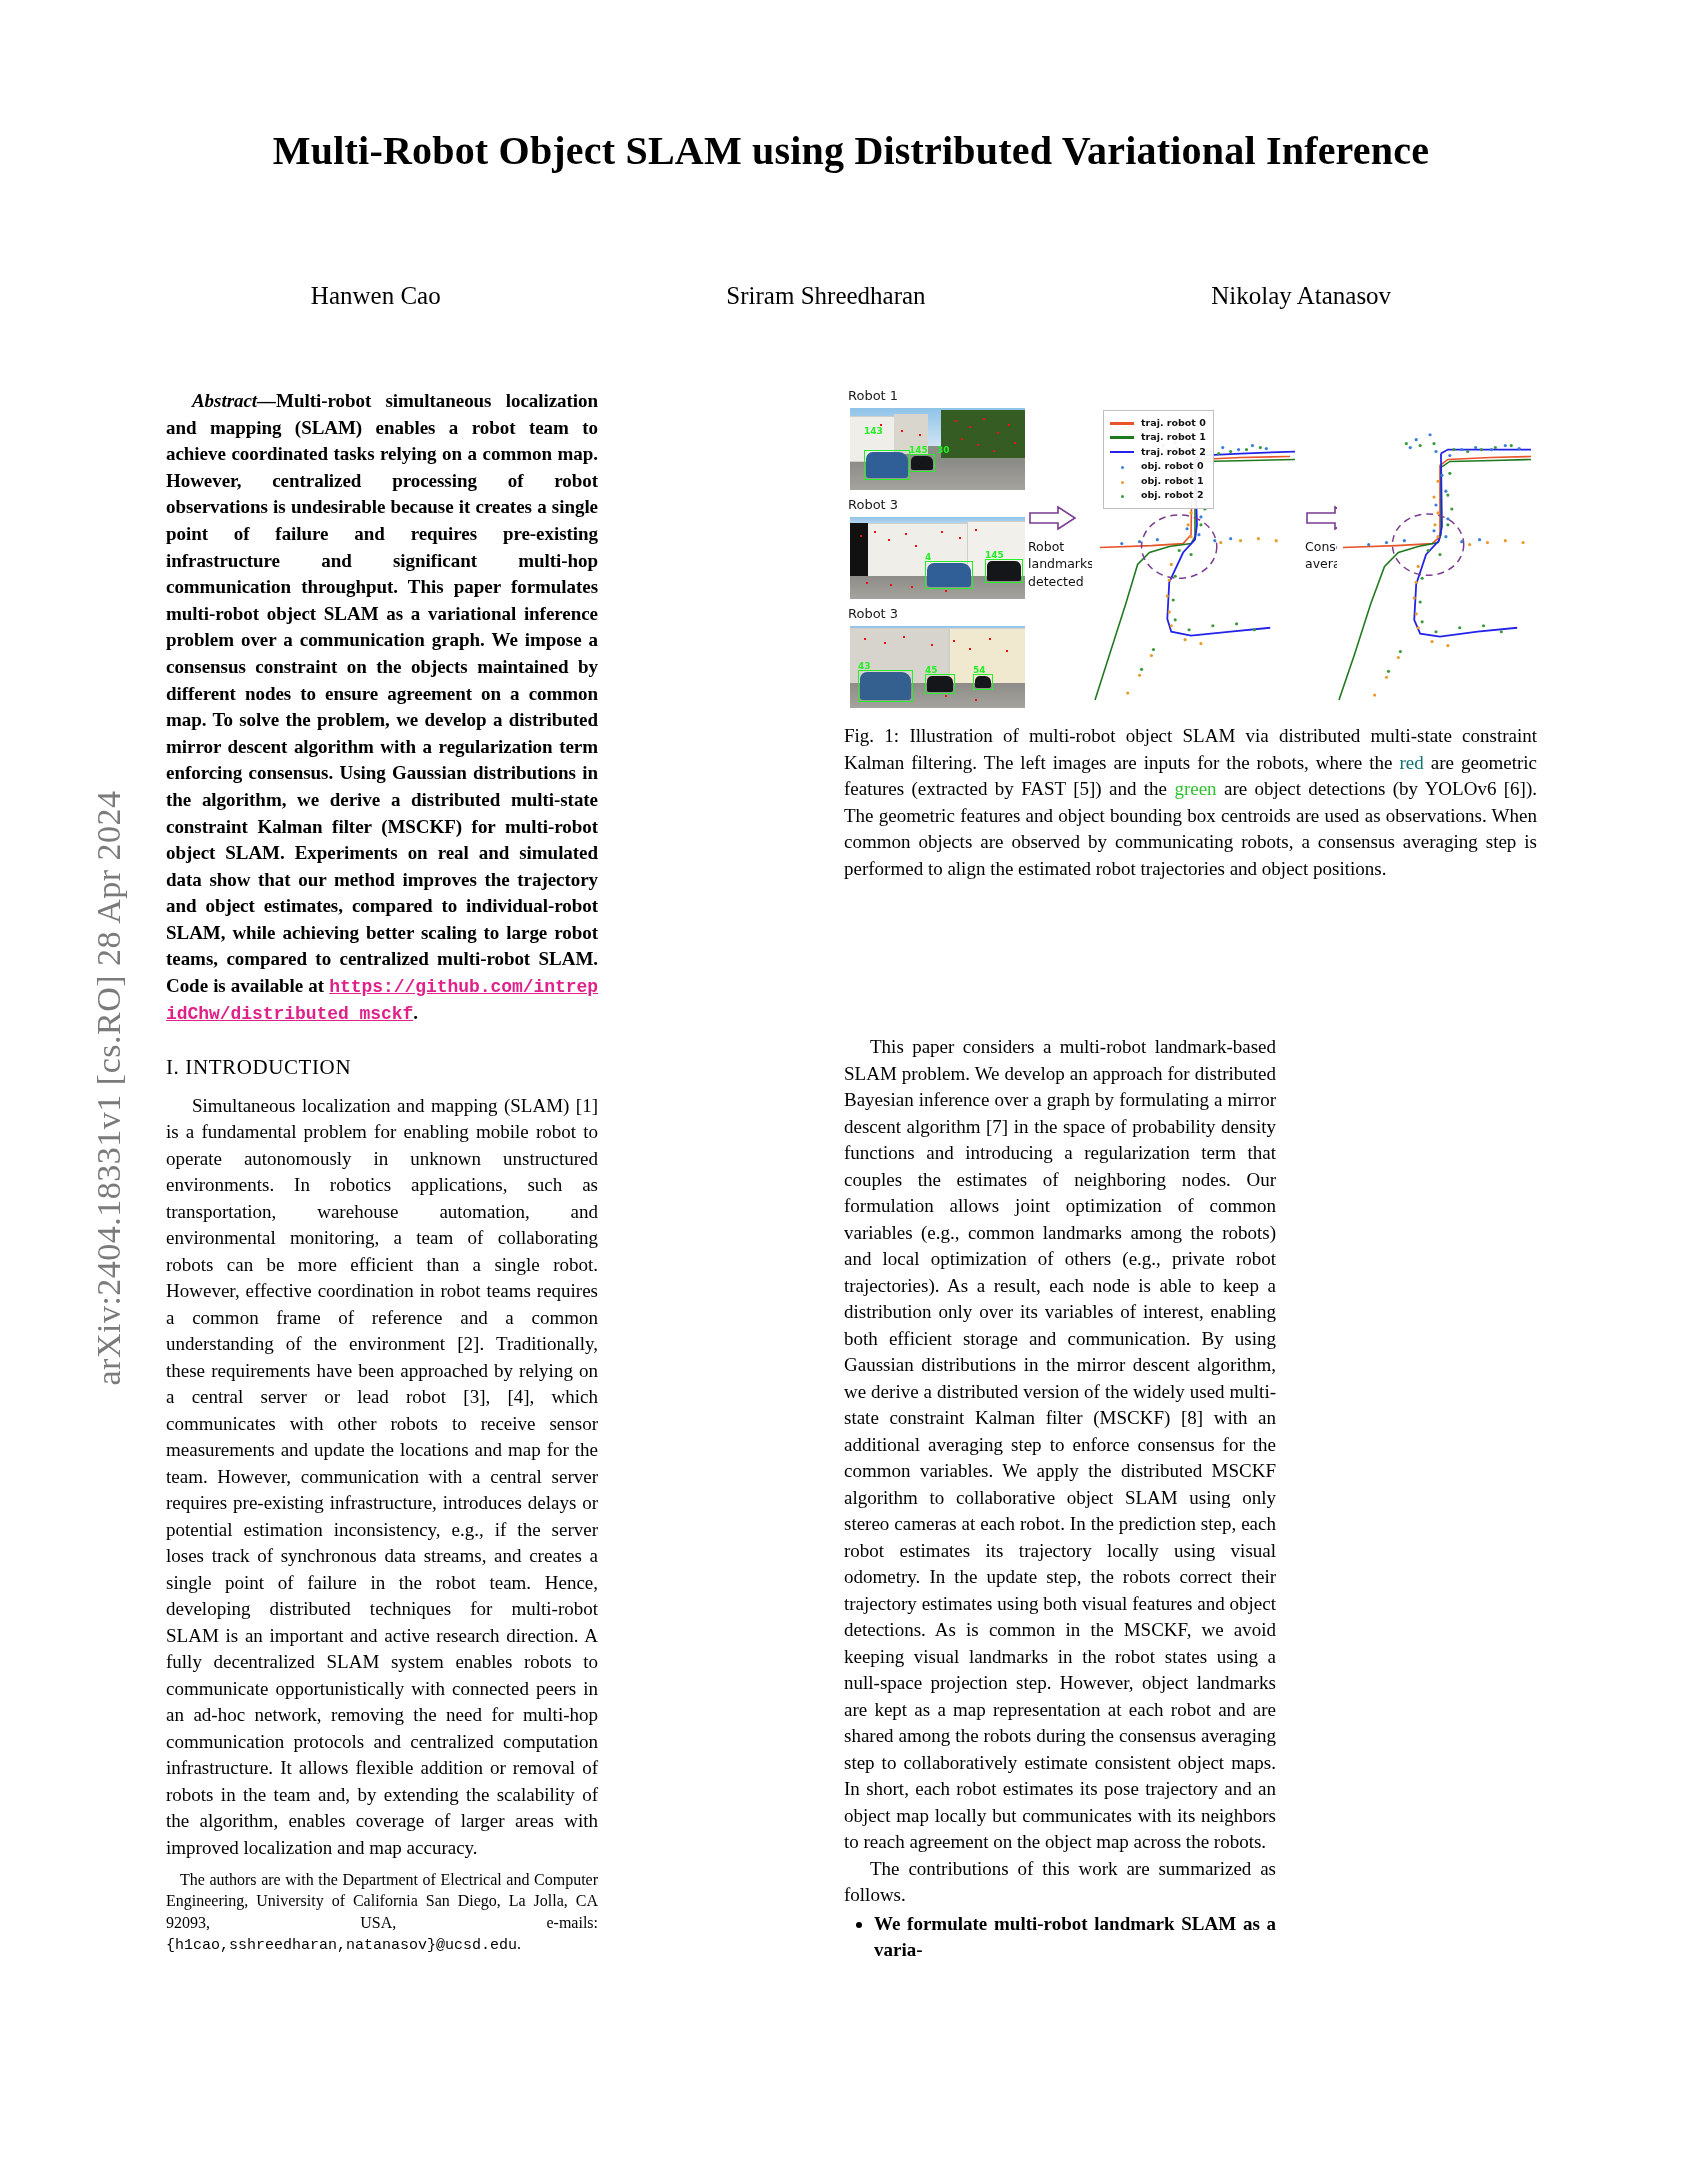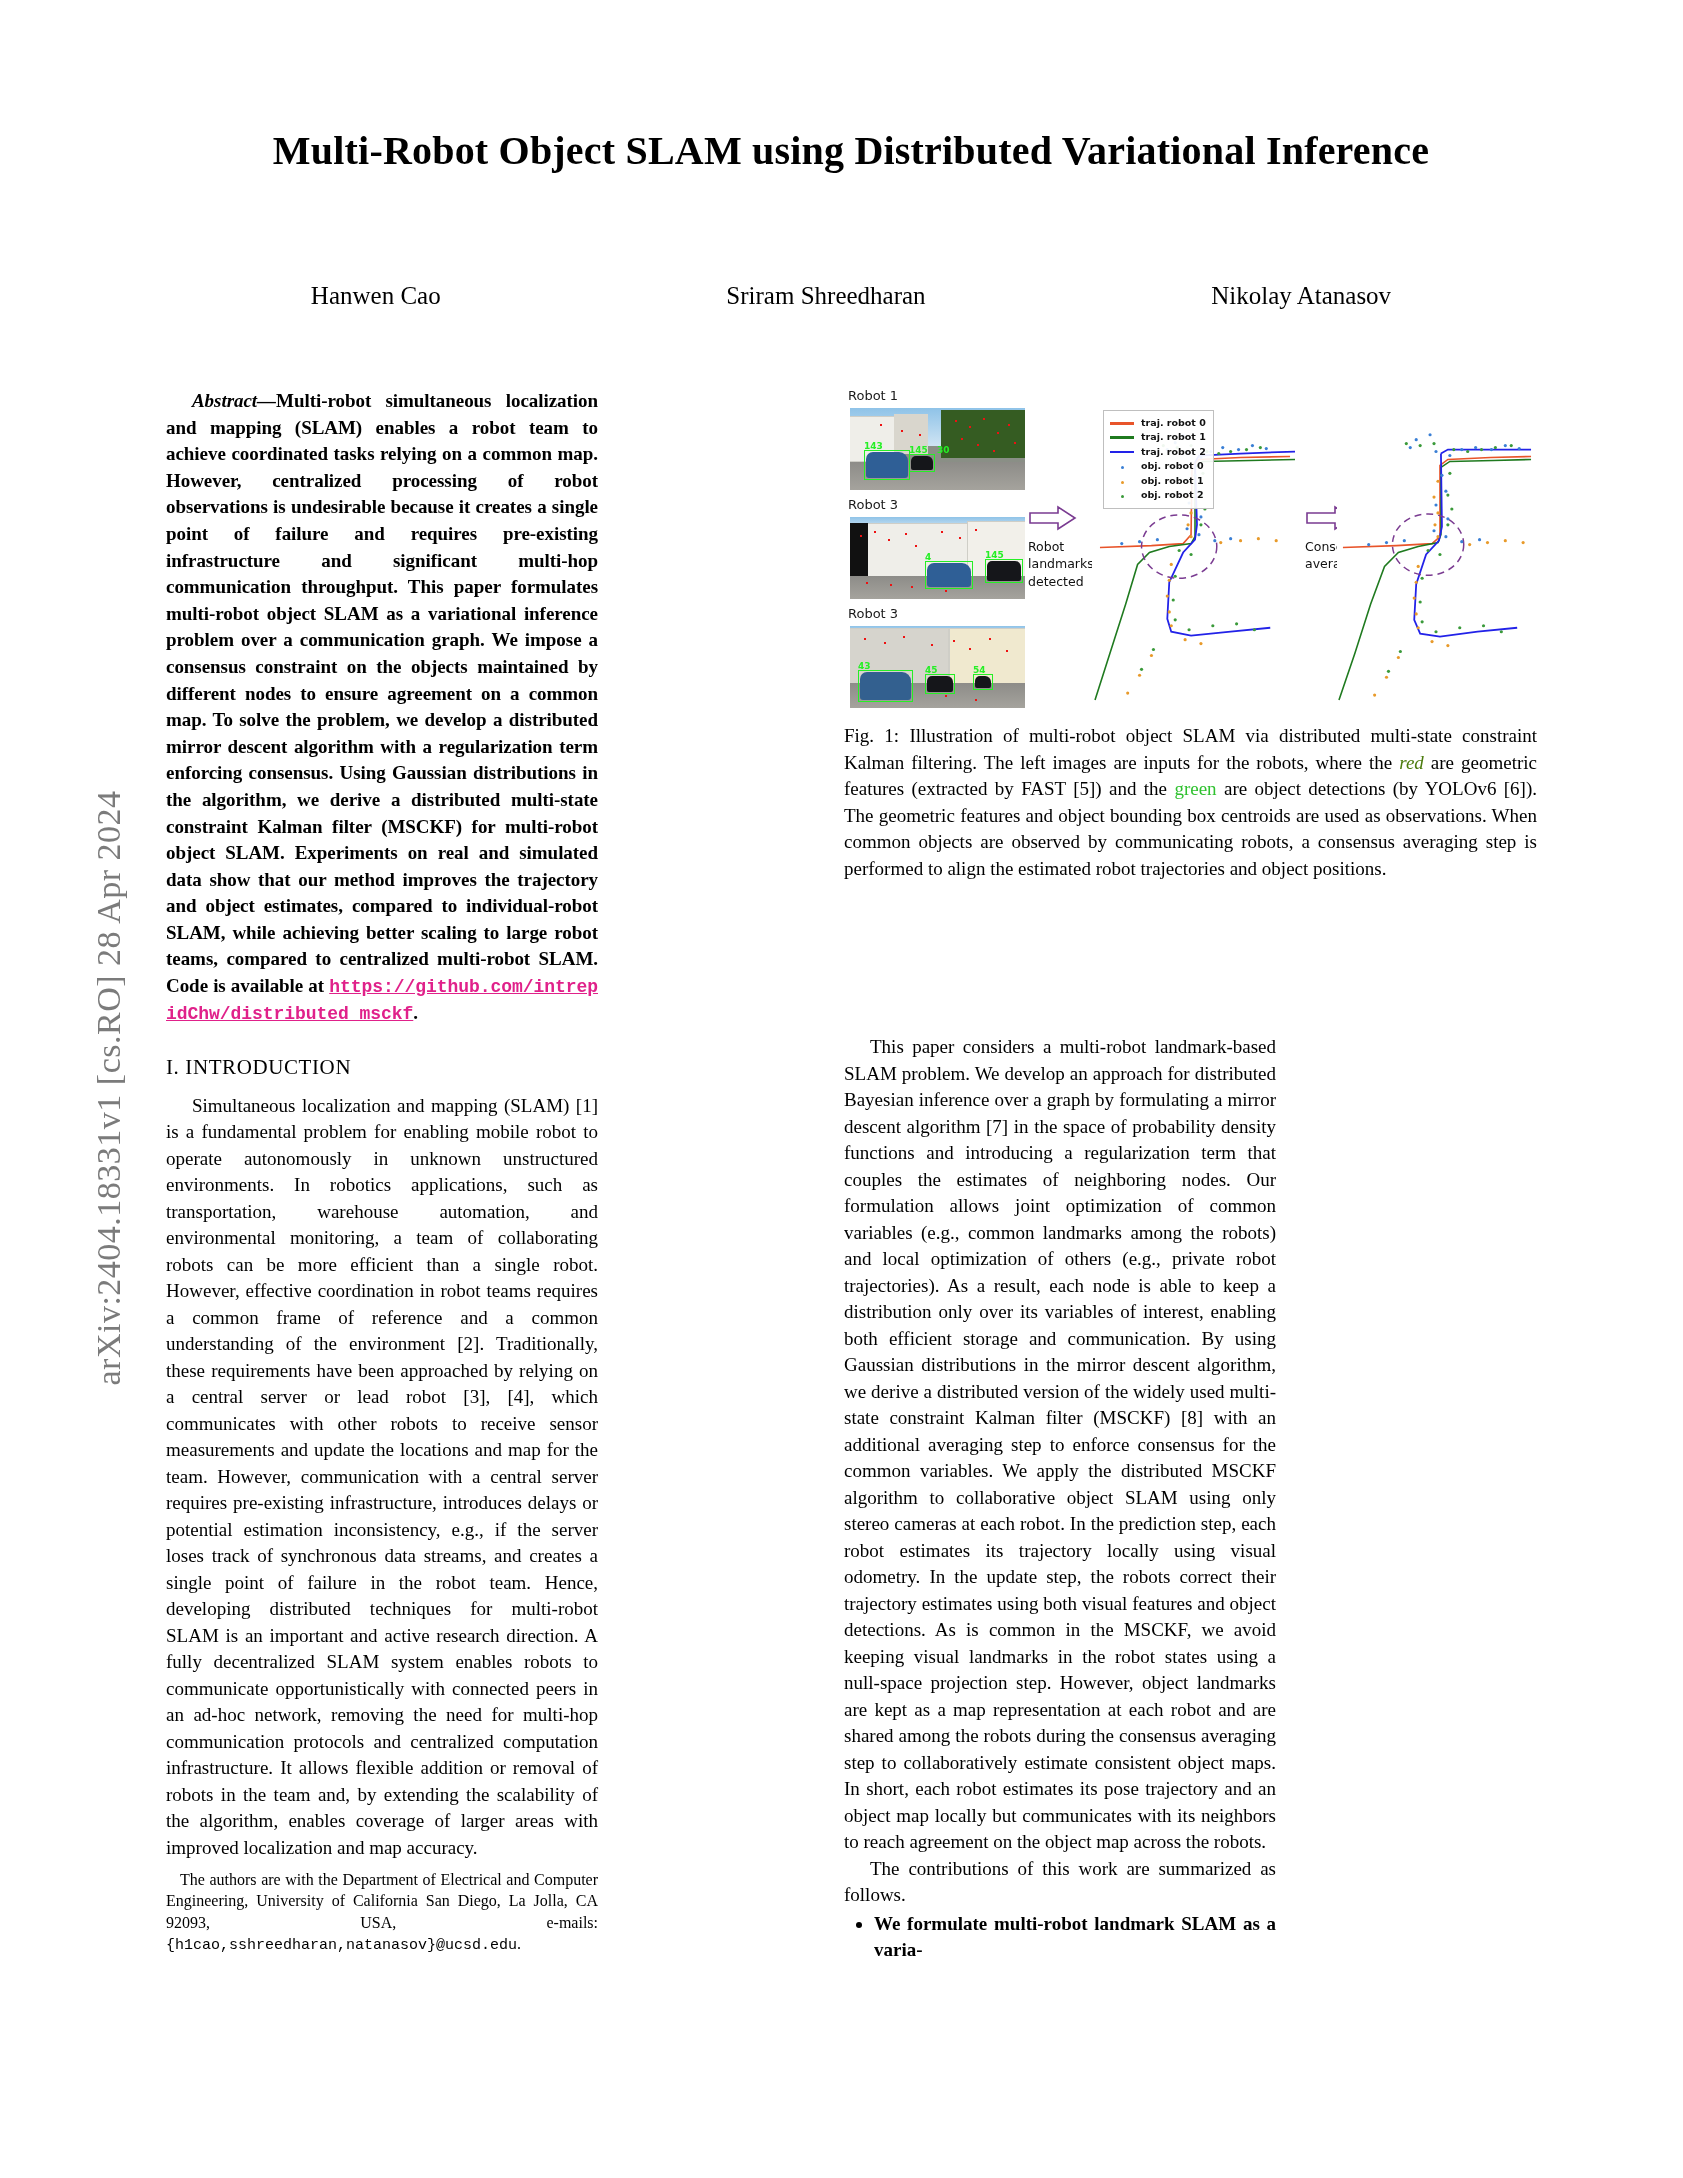--- a/index.html
+++ b/index.html
@@ -206,21 +206,21 @@
     line-height: 1.38;
   }
 
   #fig-caption {
     width: 693px;
     margin-top: 18px;
     font-size: 19px;
     line-height: 1.40;
     text-align: justify;
   }
-  .c-red   { color: #4d7c0f; font-style: italic; }
+  .c-red   { color: #0f766e; }
   .c-green { color: #2fc12f; }
 </style>
 </head>
 <body>
 
 <div id="arxiv-stamp">arXiv:2404.18331v1  [cs.RO]  28 Apr 2024</div>
 
 <div id="page">
 
   <div id="authors">
@@ -247,21 +247,21 @@
       <div class="robot-img" style="left:6px; top:20px;">
         <div class="sky"></div>
         <div class="tree" style="left:91px; top:2px; width:85px; height:48px; background:#355c22;"></div>
         <div class="house-a" style="left:-2px; top:8px; width:48px; height:44px;"></div>
         <div class="house-b" style="left:44px; top:6px; width:34px; height:40px;"></div>
         <div class="road"></div>
         <div class="car" style="left:16px; top:44px; width:42px; height:26px;"></div>
         <div class="car2" style="left:61px; top:48px; width:22px; height:14px;"></div>
         <div class="greenbox" style="left:14px; top:42px; width:46px; height:30px;"></div>
         <div class="greenbox" style="left:59px; top:46px; width:26px; height:18px;"></div>
-        <div class="gtag" style="left:14px; top:33px;">143</div>
+        <div class="gtag" style="left:14px; top:18px;">143</div>
         <div class="gtag" style="left:59px; top:37px;">145</div>
         <div class="gtag" style="left:87px; top:37px;">30</div>
         <div class="redpt" style="left:105px;top:12px"></div>
           <div class="redpt" style="left:119px;top:18px"></div>
         <div class="redpt" style="left:133px;top:10px"></div>
           <div class="redpt" style="left:147px;top:24px"></div>
         <div class="redpt" style="left:158px;top:16px"></div>
           <div class="redpt" style="left:111px;top:30px"></div>
         <div class="redpt" style="left:127px;top:36px"></div>
           <div class="redpt" style="left:143px;top:42px"></div>

